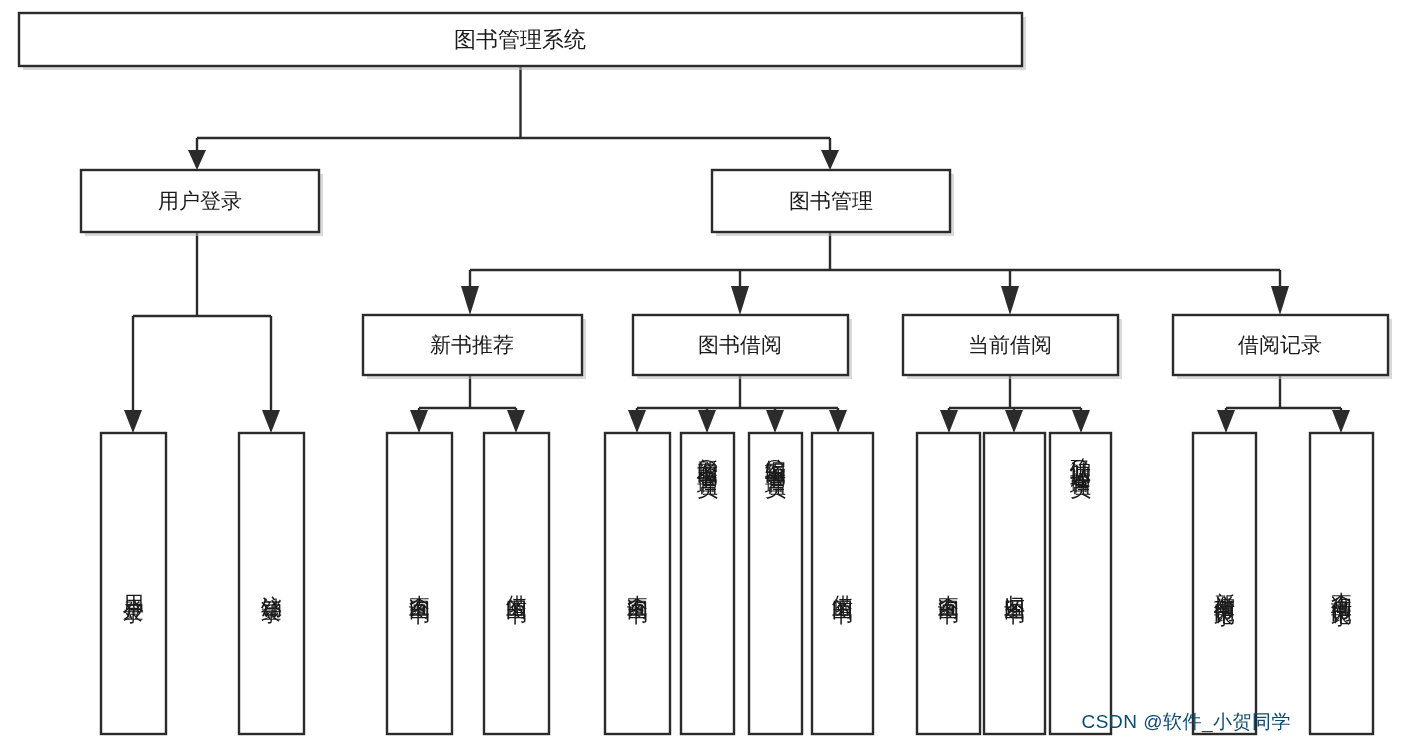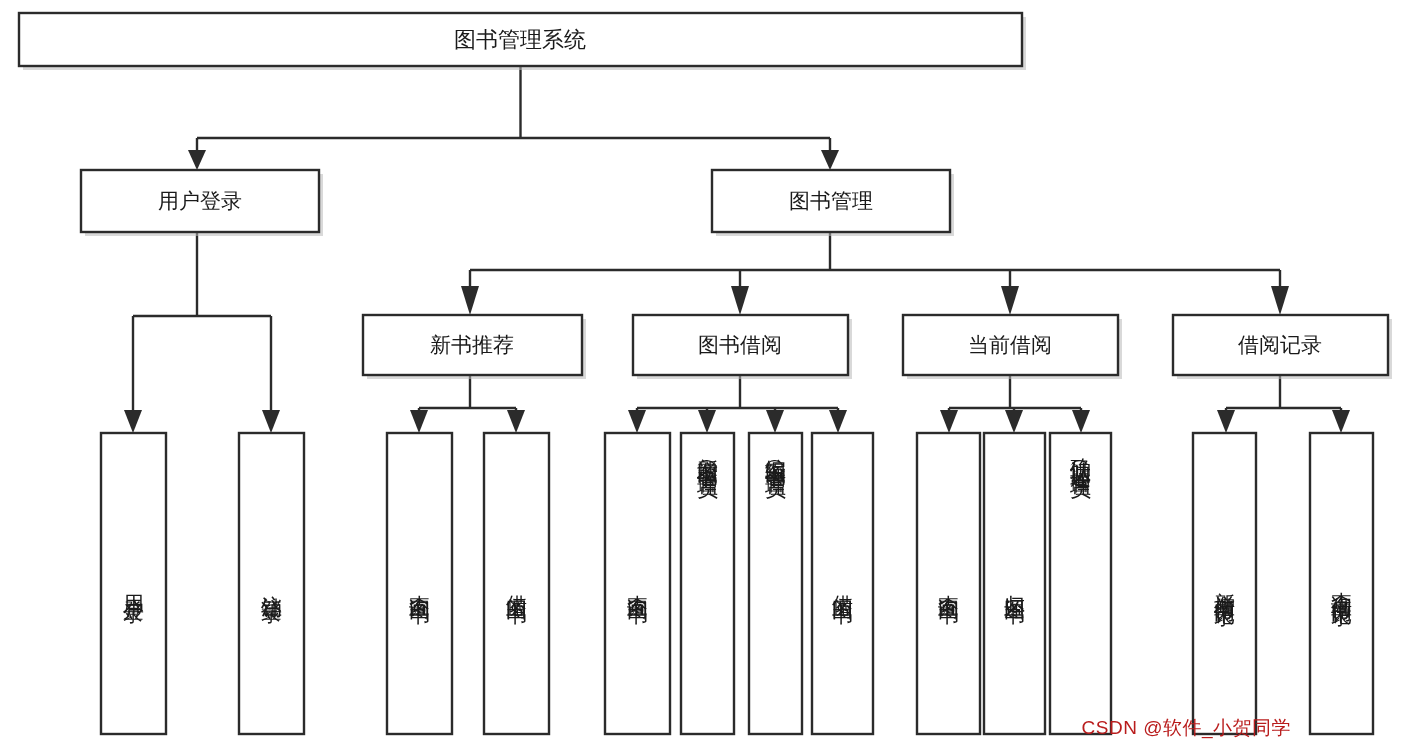--- a/index.html
+++ b/index.html
@@ -73,24 +73,24 @@
     font-family: "Liberation Sans", "DejaVu Sans", sans-serif;
     font-size: 21px;
     line-height: 1.05;
     color: #1a1a1a;
     letter-spacing: 3px;
     white-space: nowrap;
   }
   .watermark {
     position: absolute;
     right: 6px;
-    bottom: 6px;
+    bottom: 12px;
     font-family: "Liberation Sans", "DejaVu Sans", sans-serif;
     font-size: 19px;
-    color: #b91c1c;
+    color: #0c4a6e;
     white-space: nowrap;
     letter-spacing: 0.5px;
   }
 </style>
 </head>
 <body>
 
 <div id="diagram-root">
 
   <svg class="diagram-svg" viewBox="0 0 1405 747" xmlns="http://www.w3.org/2000/svg">

